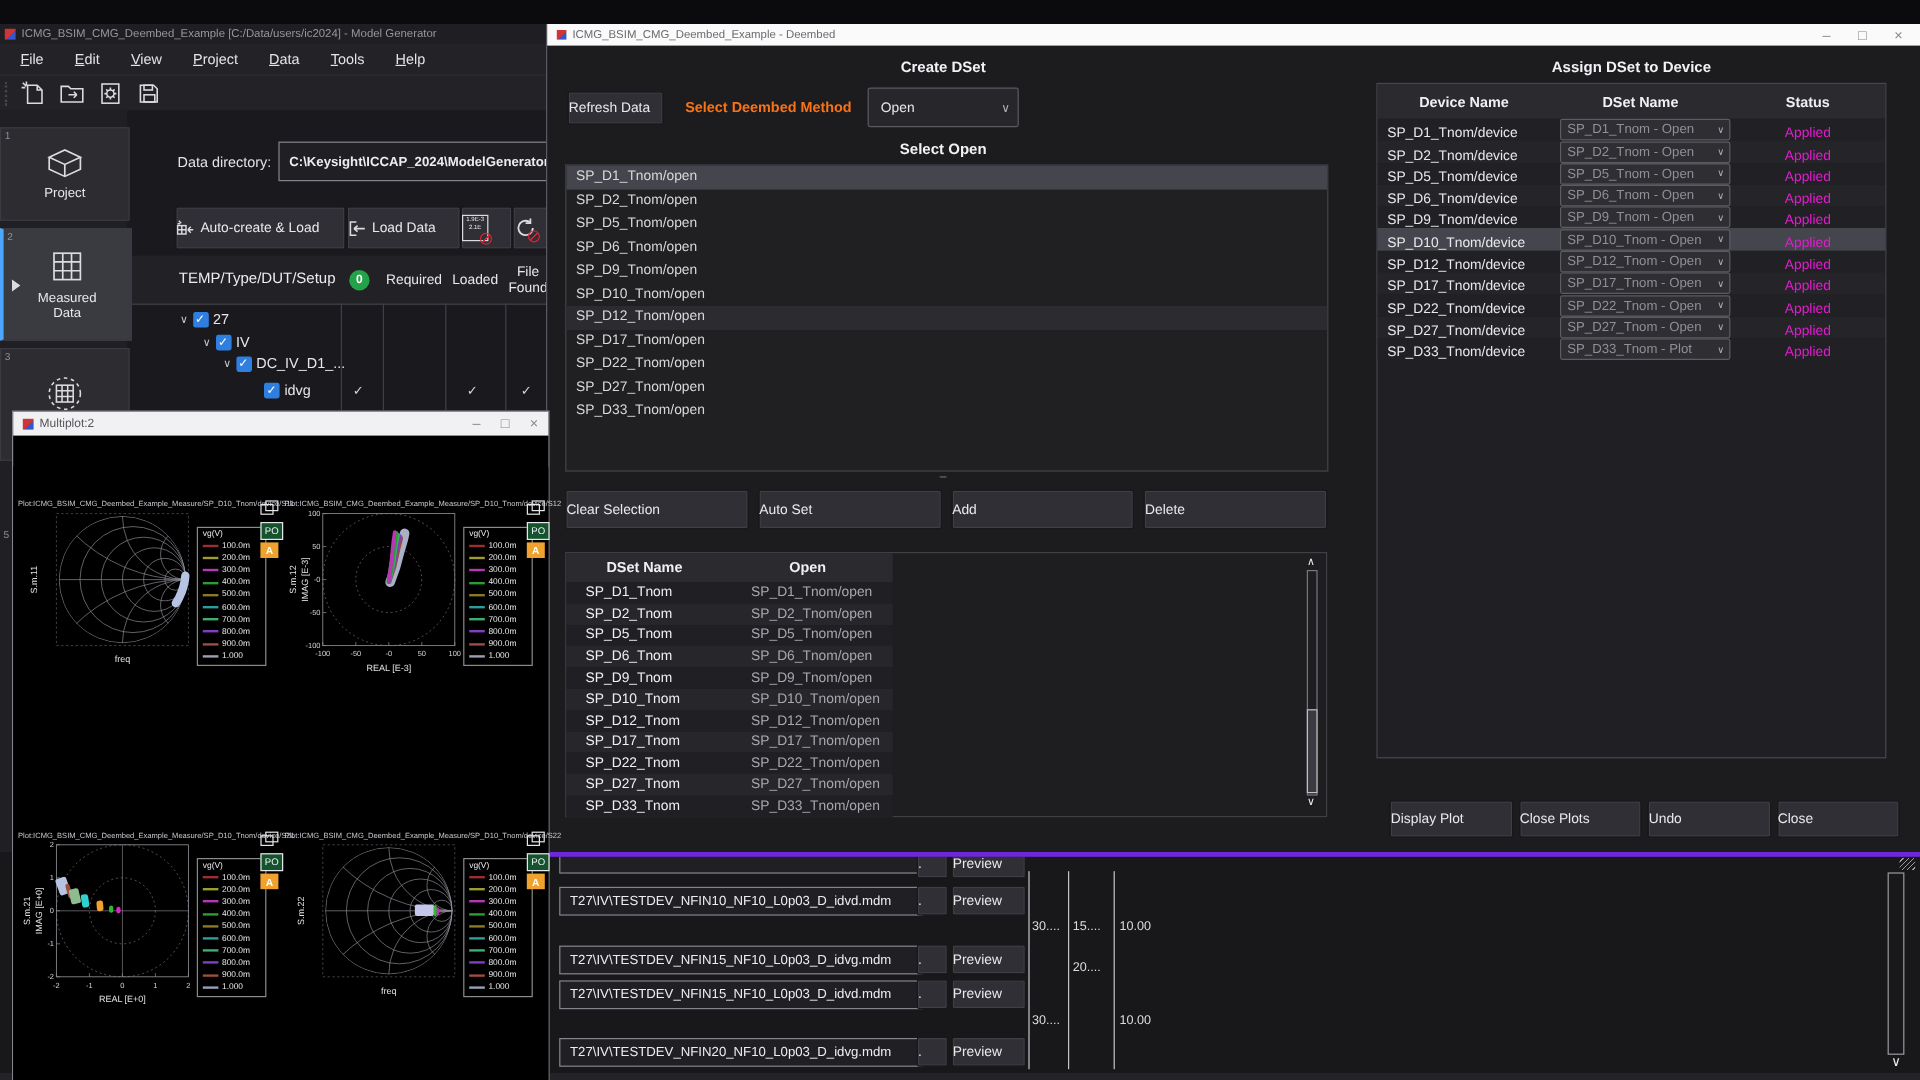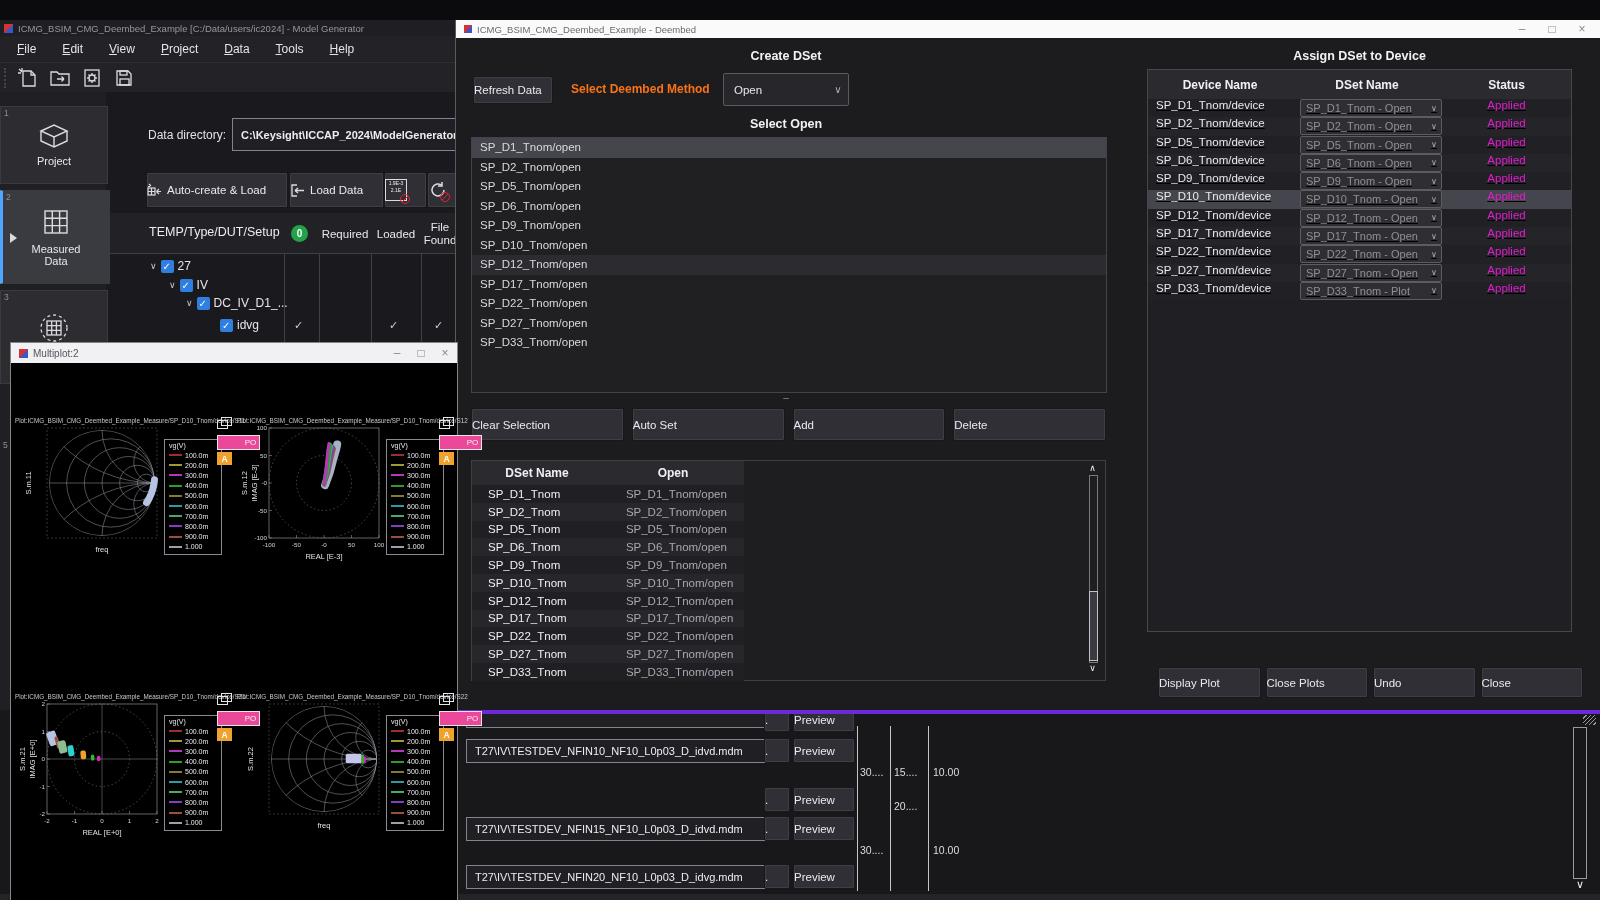--- a/index.html
+++ b/index.html
@@ -45,21 +45,21 @@
   .dw-titlebar{left:0;top:0;width:1145px;height:18px;background:#fafafa;display:flex;align-items:center;}
   .wctl{font-size:12px;color:#8a8a8f;width:30px;text-align:center;}
   .olist-row{height:19.5px;line-height:19.5px;padding-left:8px;font-size:11.5px;color:#d9d9dd;white-space:nowrap;}
   .olist-row.sel{background:#45454d;}
   .olist-row.alt{background:#2b2b30;}
   .flexbtn{flex:1;height:100%;}
   .dsrow{display:flex;height:17.8px;align-items:center;background:#202024;}
   .dsrow.alt{background:#27272b;}
   .ds-name{width:130px;padding-left:16px;font-size:11.5px;color:#f0f0f3;}
   .ds-open{width:126px;font-size:11.5px;color:#a7a7ae;padding-left:16px;}
-  .asrow{display:flex;height:18.3px;align-items:flex-start;background:#212125;text-decoration:underline;}
+  .asrow{display:flex;height:18.3px;align-items:flex-end;background:#212125;}
   .asrow.alt{background:#252529;}
   .asrow.hl{background:#45454d;}
   .as-dev{width:144px;padding-left:8px;font-size:11.5px;color:#e9e9ed;white-space:nowrap;}
   .as-dd{width:140px;height:16px;background:#2e2e33;border:1px solid #5c5c63;display:flex;align-items:center;border-radius:2px;}
   .as-ddtext{flex:1;font-size:11px;color:#8f8f96;padding-left:5px;white-space:nowrap;overflow:hidden;}
   .ddc{width:14px;font-size:8px;color:#aeaeb4;text-align:center;}
   .ddc::after{content:"∨";}
   .as-status{flex:1;text-align:center;font-size:11.5px;color:#e31bd0;}
   .tblhead{background:#2a2a2f;display:flex;align-items:center;font-weight:bold;color:#f0f0f4;font-size:12px;}
   
@@ -68,21 +68,21 @@
   .mp-menubar{left:0;top:20px;width:446px;height:26px;background:#29292e;padding-left:32px;box-sizing:border-box;}
   .mp-content{left:0;top:46px;width:446px;height:518px;background:#000;}
   .plot-cell{position:absolute;width:222px;height:168px;}
   .plot-title{position:absolute;left:0;top:2px;width:200px;text-align:center;font-size:6.3px;color:#c9c9cf;white-space:nowrap;}
   .legend{position:absolute;left:149px;top:24px;width:58px;border:1px solid #8a8a90;background:#000;padding:2px 0 2px 4px;box-sizing:border-box;}
   .lg-title{font-size:7px;color:#eaeaee;margin-bottom:1px;}
   .lg-row{display:flex;align-items:center;height:10.2px;}
   .lg-sw{width:13px;height:2px;margin-right:3px;}
   .lg-lab{font-size:7px;color:#eaeaee;white-space:nowrap;}
   .icon-stack{position:absolute;left:202px;top:2px;width:20px;}
-  .po-box{width:17px;height:13px;border:1px solid #e6e6ea;color:#f2f2f6;font-size:8px;display:flex;align-items:center;justify-content:center;margin-top:6px;background:#ec4899;padding-left:24px;}
+  .po-box{width:17px;height:13px;border:1px solid #e6e6ea;color:#f2f2f6;font-size:8px;display:flex;align-items:center;justify-content:center;margin-top:6px;background:#14532d;}
   .a-box{width:15px;height:13px;background:#f0a22e;color:#fff;font-size:8.5px;font-weight:bold;display:flex;align-items:center;justify-content:center;margin-top:2px;}
   .winico{width:15px;height:12px;position:relative;}
   .winico::before{content:"";position:absolute;left:0;bottom:0;width:9px;height:7px;border:1px solid #e6e6ea;}
   .winico::after{content:"";position:absolute;right:0;top:0;width:9px;height:7px;border:1px solid #e6e6ea;}
 </style>
 </head>
 <body>
 
 <div id="screen">
 
@@ -241,20 +241,23 @@
     <div class="abs field" style="left:466px;top:719px;width:293px;height:22px;">
         <span>T27\IV\TESTDEV_NFIN10_NF10_L0p03_D_idvd.mdm</span>
       </div>
     <div class="abs btn" style="left:764px;top:718px;width:24px;height:23px;">
         <span>.</span>
       </div>
     <div class="abs btn" style="left:793px;top:718px;width:60px;height:23px;">
         <span>Preview</span>
       </div>
 
+    <div class="abs field" style="left:466px;top:768px;width:293px;height:22px;">
+        <span>T27\IV\TESTDEV_NFIN15_NF10_L0p03_D_idvg.mdm</span>
+      </div>
     <div class="abs btn" style="left:764px;top:767px;width:24px;height:23px;">
         <span>.</span>
       </div>
     <div class="abs btn" style="left:793px;top:767px;width:60px;height:23px;">
         <span>Preview</span>
       </div>
 
     <div class="abs field" style="left:466px;top:797px;width:293px;height:22px;text-align:right;">
         <span>T27\IV\TESTDEV_NFIN15_NF10_L0p03_D_idvd.mdm</span>
       </div>

